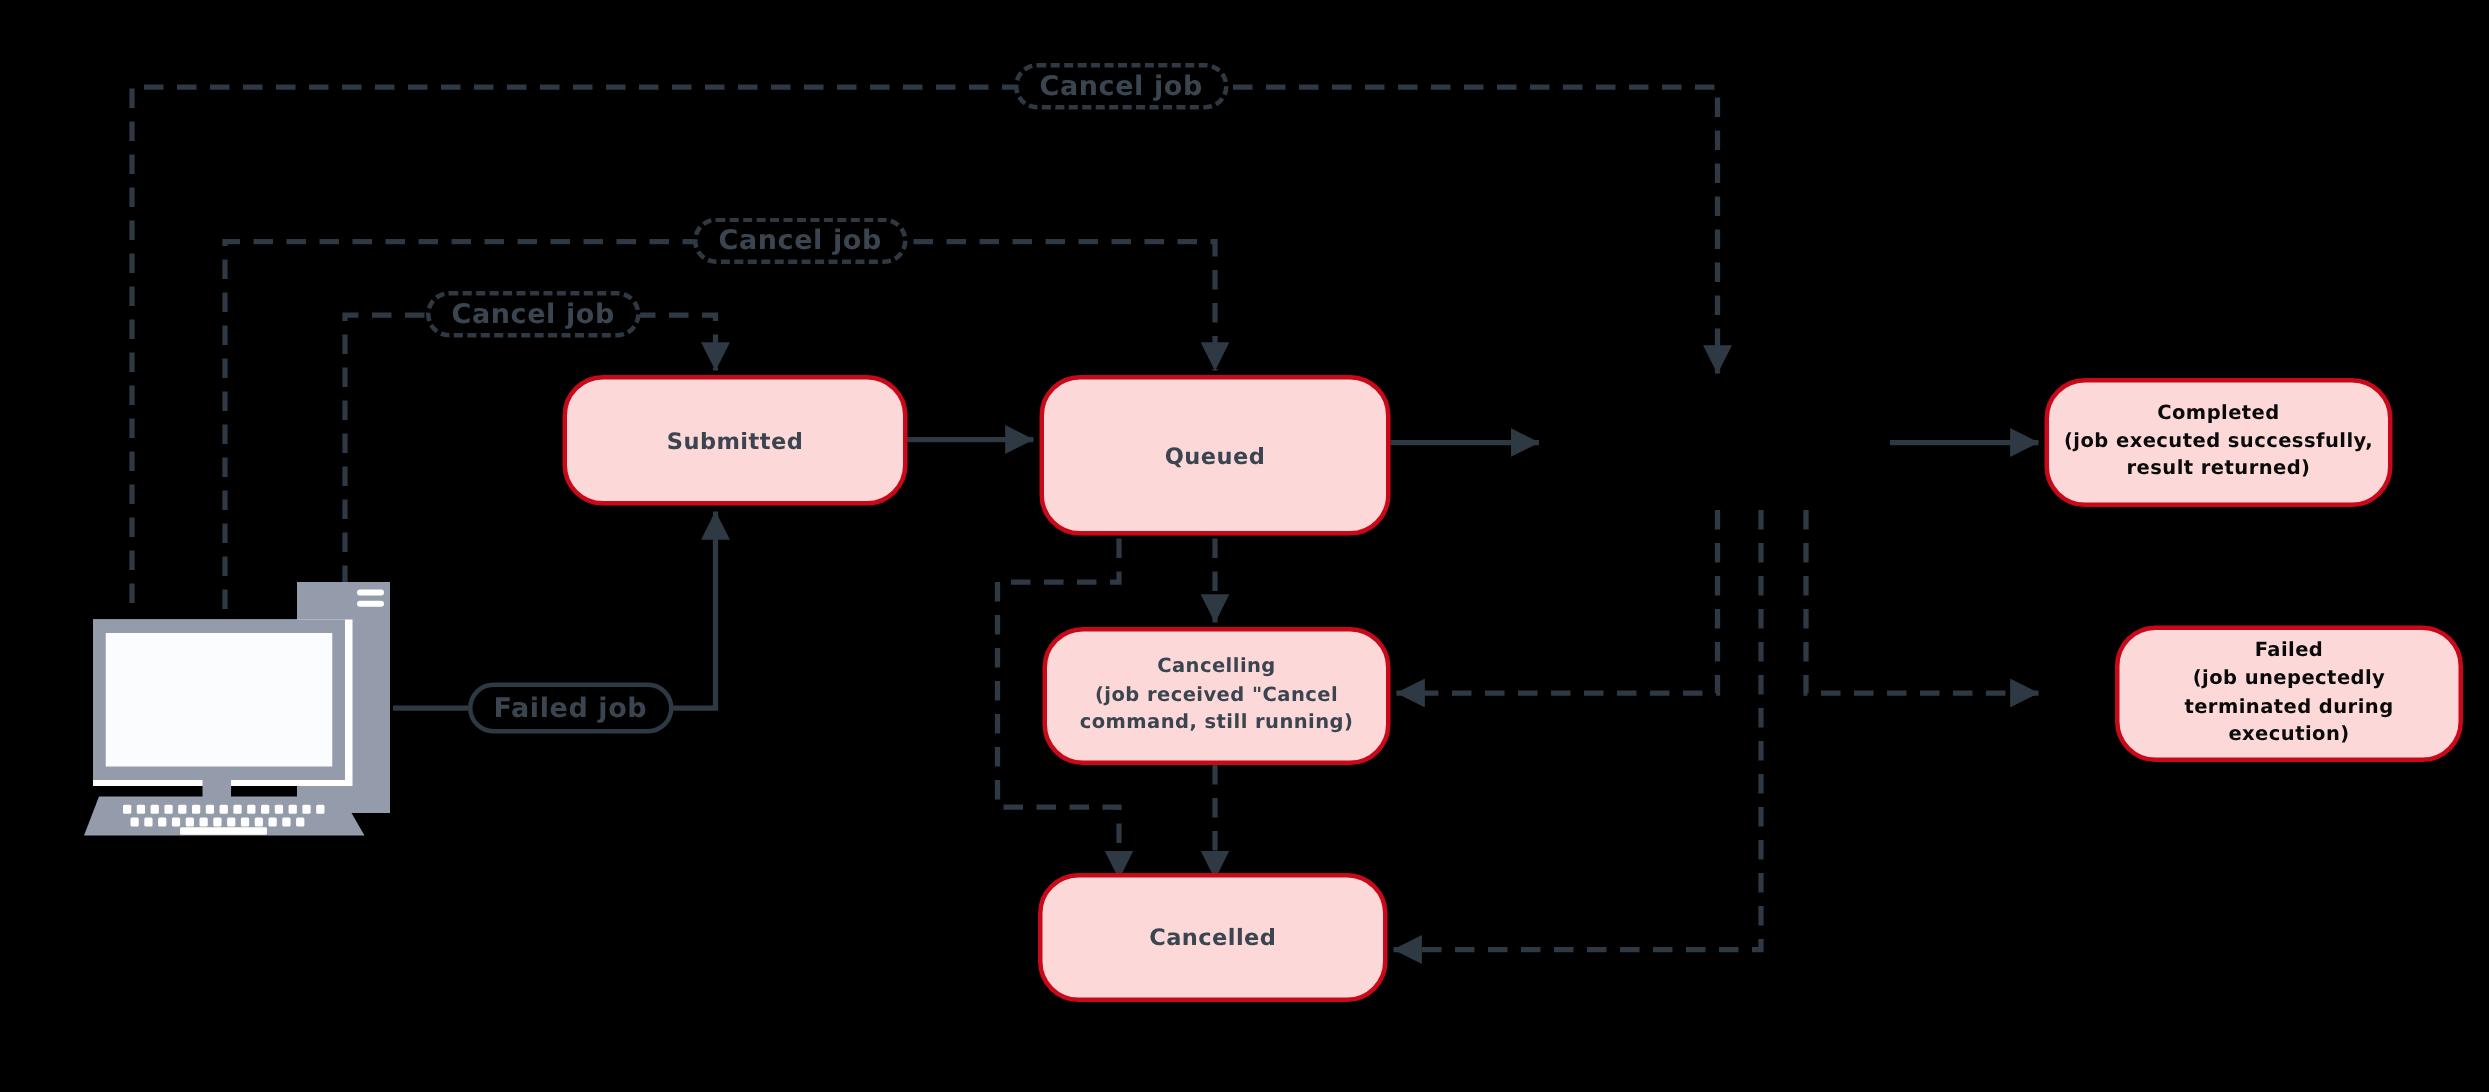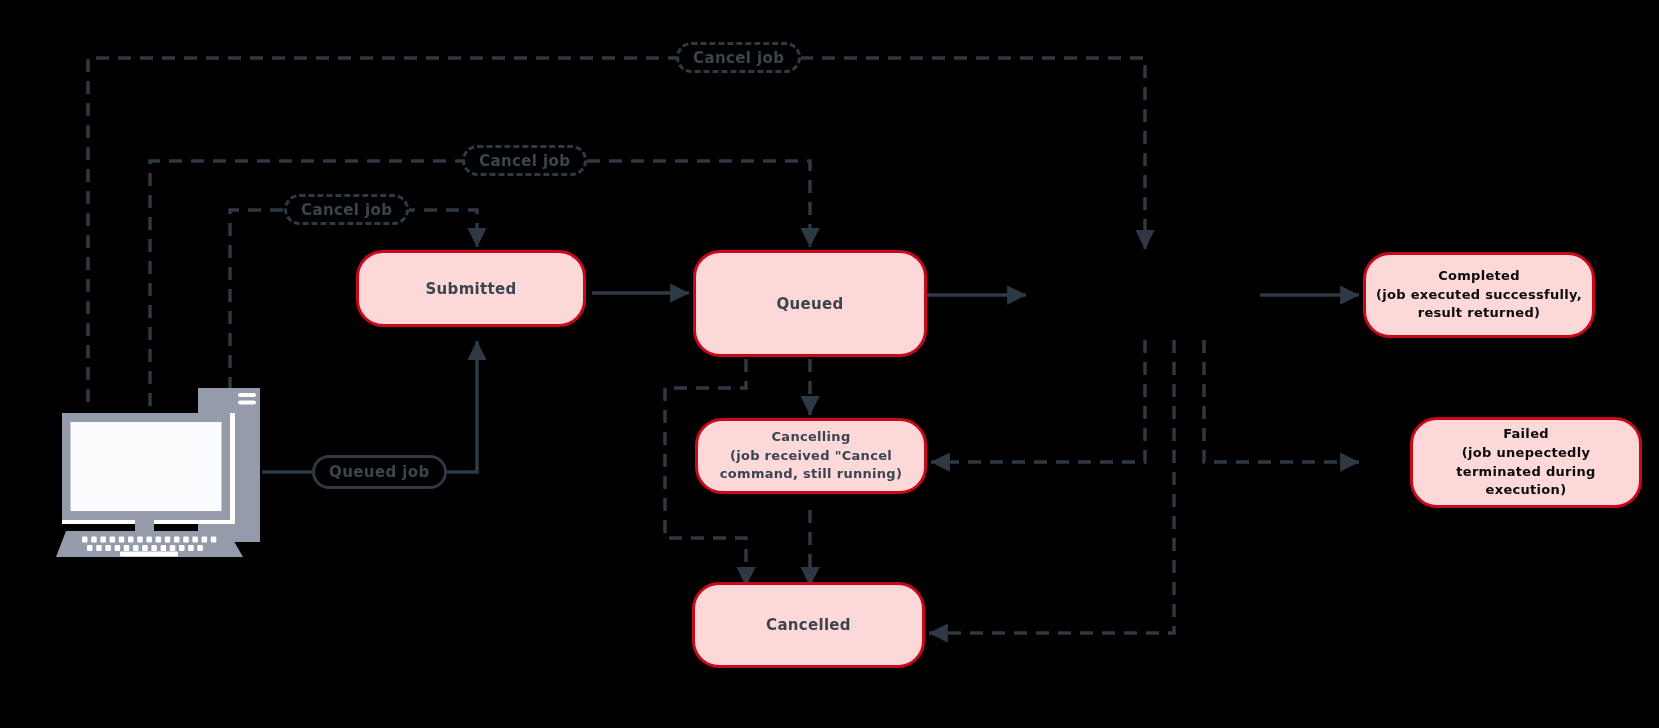--- a/index.html
+++ b/index.html
@@ -30,21 +30,21 @@
   .node.single{font-size:15px;}
   .node.multi{font-size:13px;line-height:1.45;}
   .node.dark{color:var(--result-text);}
   .pill{
     position:absolute;box-sizing:border-box;z-index:2;
     background:var(--background);
     color:var(--node-text);
     border:3px dashed var(--connector);
     border-radius:17px;
     display:flex;align-items:center;justify-content:center;
-    font-size:15px;font-weight:700;letter-spacing:.4px;
+    font-size:18px;font-weight:700;letter-spacing:.4px;
     white-space:nowrap;padding:0 14px;height:31px;
   }
   .pill.solid{border-style:solid;border-color:var(--connector);height:34px;}
 </style>
 </head>
 <body>
 
 <div id="canvas">
 
   <svg id="edges" width="1659" height="728" viewBox="0 0 1659 728">
@@ -112,35 +112,35 @@
         <rect x="188.2" y="545" width="5.5" height="6" rx="1"></rect>
         <rect x="197.4" y="545" width="5.5" height="6" rx="1"></rect>
         <rect x="120" y="551.5" width="58" height="5" rx="1"></rect>
       </g>
     </g>
   </svg>
 
   <div class="pill" style="left:676px;top:42px;">Cancel job</div>
   <div class="pill" style="left:462px;top:145px;">Cancel job</div>
   <div class="pill" style="left:284px;top:194px;">Cancel job</div>
-  <div class="pill solid" style="left:312px;top:455px;">Queued job</div>
+  <div class="pill solid" style="left:312px;top:455px;">Failed job</div>
 
-  <div class="node single" style="left:356px;top:250px;width:230px;height:77px;">Submitted</div>
+  <div class="node single" style="left:375px;top:250px;width:230px;height:87px;">Submitted</div>
 
   <div class="node single" style="left:693px;top:250px;width:234px;height:107px;">Queued</div>
 
 
   <div class="node multi dark" style="left:1363px;top:252px;width:232px;height:86px;">Completed
 (job executed successfully,
 result returned)</div>
 
   <div class="node multi dark" style="left:1363px;top:417px;width:232px;height:91px;margin-left:47px;">Failed
 (job unepectedly
 terminated during
 execution)</div>
 
-  <div class="node multi" style="left:695px;top:418px;width:232px;height:76px;">Cancelling
+  <div class="node multi" style="left:695px;top:418px;width:232px;height:92px;">Cancelling
 (job received "Cancel
 command, still running)</div>
 
   <div class="node single" style="left:692px;top:582px;width:233px;height:86px;">Cancelled</div>
 
 </div>
 
 </body></html>

